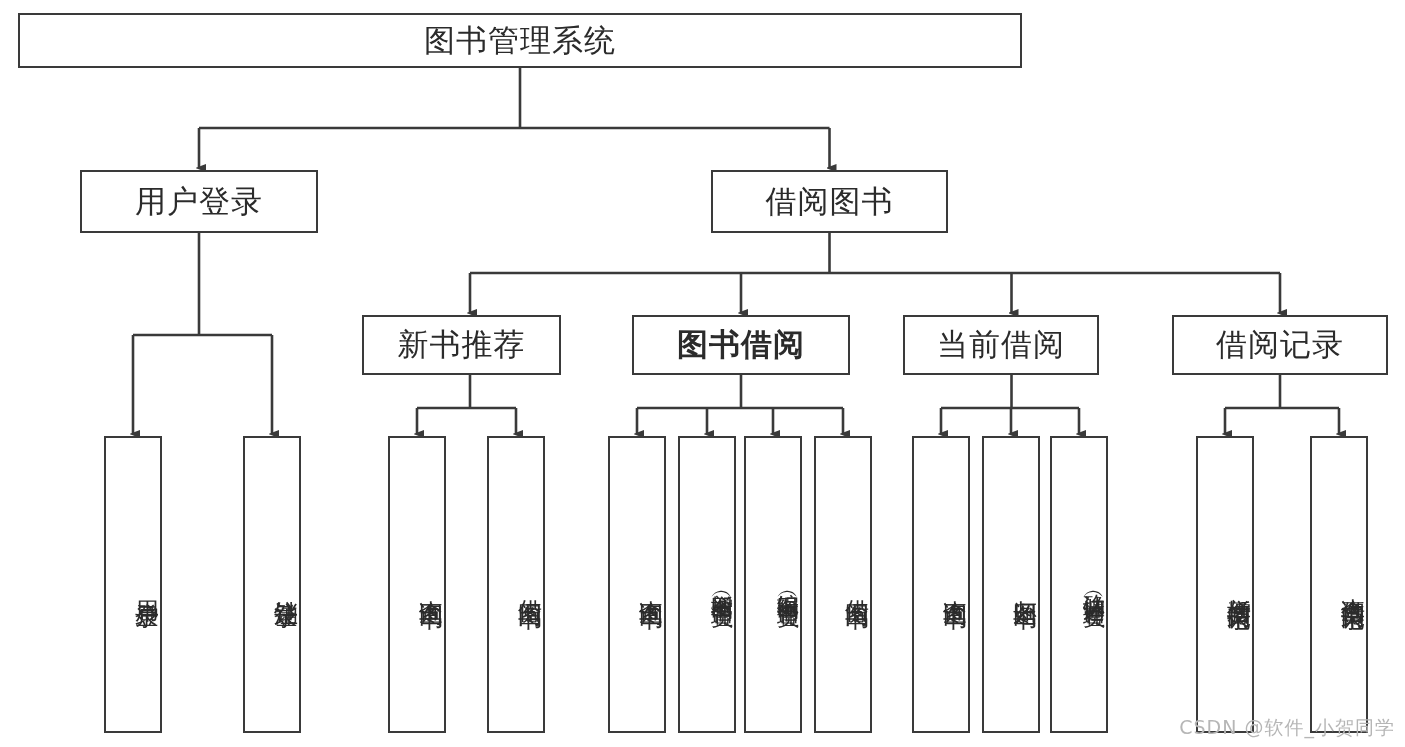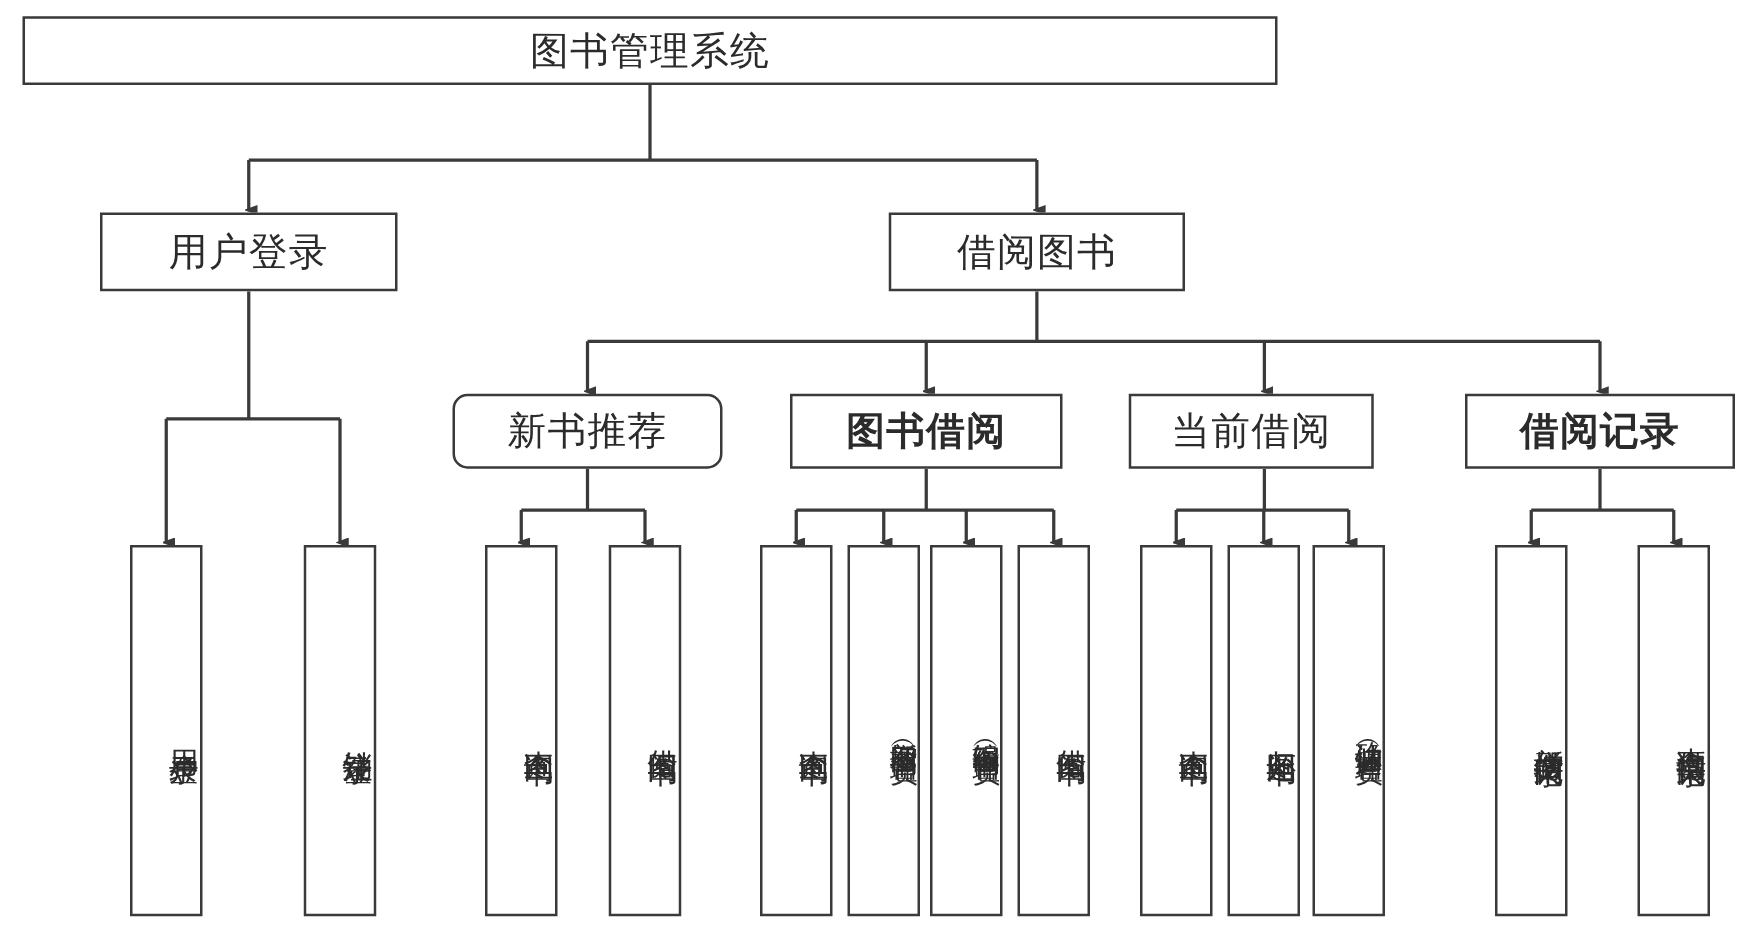--- a/index.html
+++ b/index.html
@@ -118,30 +118,30 @@
   <div id="nodes-layer">
       <div class="node horiz root-node" style="left: 18px; top: 13px; width: 1004px; height: 55px;">
         <span class="htext">图书管理系统</span>
       </div>
       <div class="node horiz" style="left: 80px; top: 170px; width: 238px; height: 63px;">
         <span class="htext">用户登录</span>
       </div>
       <div class="node horiz" style="left: 711px; top: 170px; width: 237px; height: 63px;">
         <span class="htext">借阅图书</span>
       </div>
-      <div class="node horiz" style="left: 362px; top: 315px; width: 216px; height: 60px; border-radius: 12px;">
+      <div class="node horiz" style="left: 362px; top: 315px; width: 199px; height: 60px;">
         <span class="htext">新书推荐</span>
       </div>
       <div class="node horiz" style="left: 632px; top: 315px; width: 218px; height: 60px; font-weight: bold;">
         <span class="htext">图书借阅</span>
       </div>
       <div class="node horiz" style="left: 903px; top: 315px; width: 196px; height: 60px;">
         <span class="htext">当前借阅</span>
       </div>
-      <div class="node horiz" style="left: 1172px; top: 315px; width: 216px; height: 60px; font-weight: bold;">
+      <div class="node horiz" style="left: 1172px; top: 315px; width: 216px; height: 60px;">
         <span class="htext">借阅记录</span>
       </div>
       <div class="node vert" style="left: 104px; top: 436px; width: 58px; height: 297px;">
         <span class="vtext">用户登录</span>
       </div>
       <div class="node vert" style="left: 243px; top: 436px; width: 58px; height: 297px;">
         <span class="vtext">注销登录</span>
       </div>
       <div class="node vert" style="left: 388px; top: 436px; width: 58px; height: 297px;">
         <span class="vtext">查询图书</span>
@@ -171,13 +171,14 @@
         <span class="vtext">确认归还（管理员）</span>
       </div>
       <div class="node vert" style="left: 1196px; top: 436px; width: 58px; height: 297px;">
         <span class="vtext">新增借阅记录</span>
       </div>
       <div class="node vert" style="left: 1310px; top: 436px; width: 58px; height: 297px;">
         <span class="vtext">查询借阅记录</span>
       </div>
     </div>
 
+  <div class="watermark">CSDN @软件_小贺同学</div>
 </div>
 
 </body></html>

